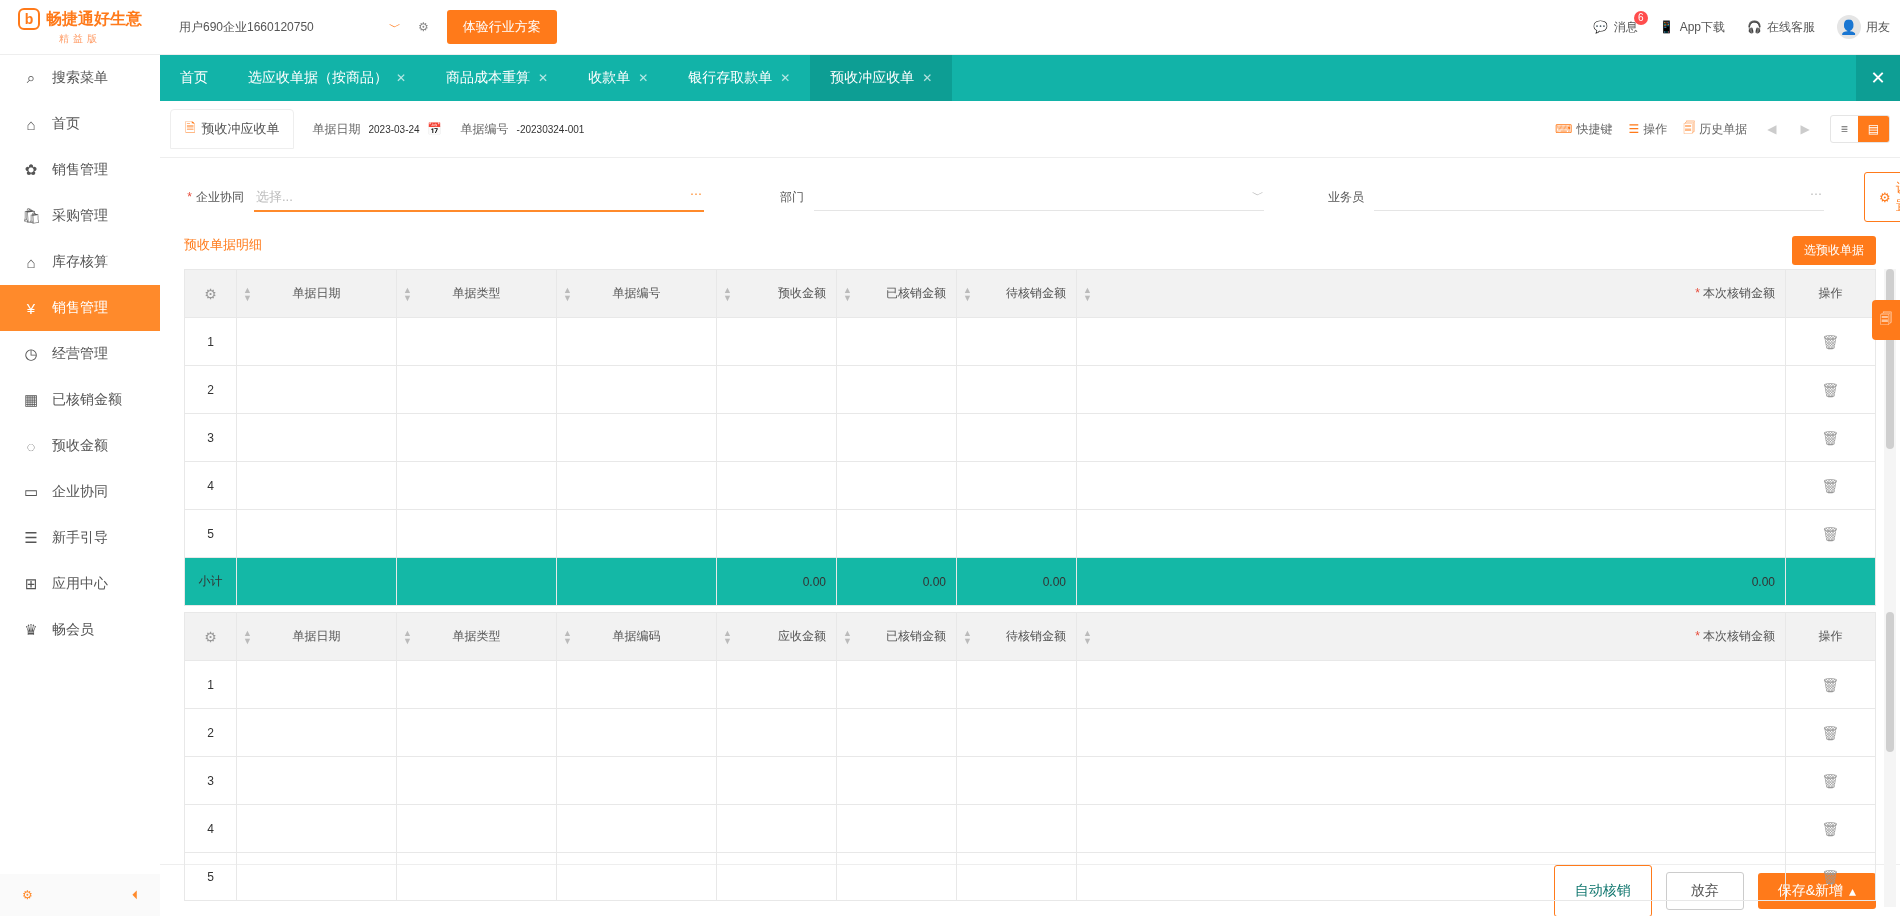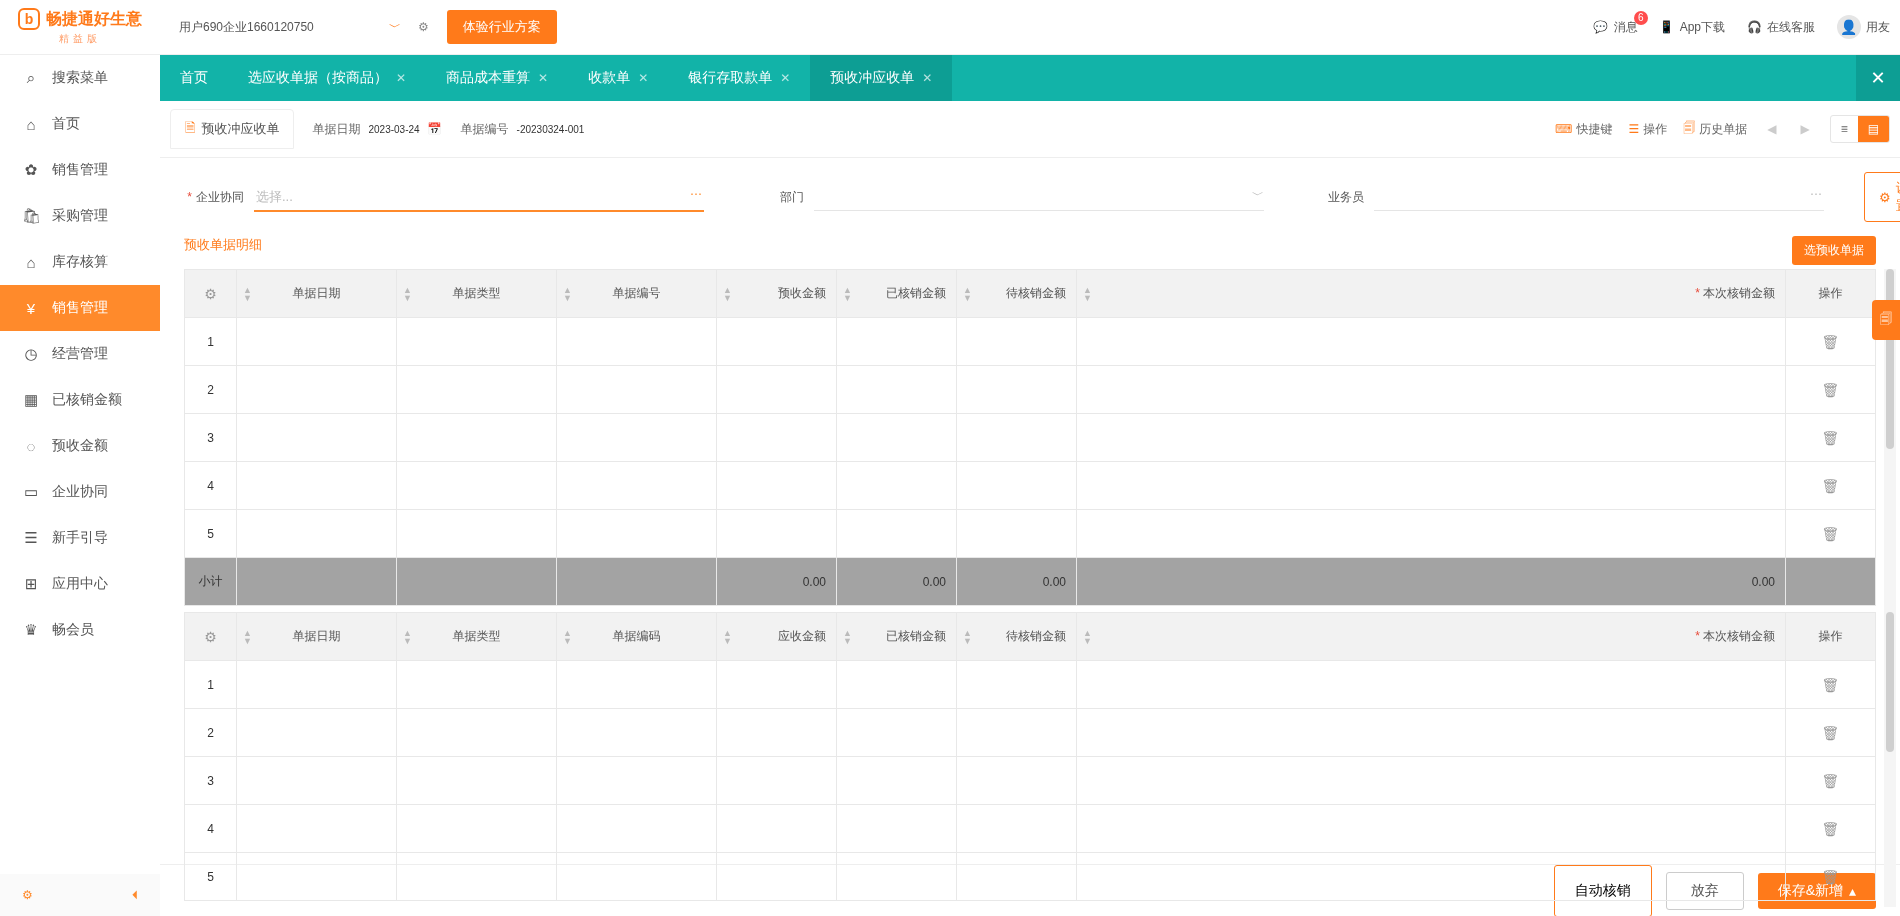--- a/index.html
+++ b/index.html
@@ -75,30 +75,30 @@
 .section-head .btn { margin-left:auto; background:#ff7a1a; color:#fff; border:none; padding:6px 12px; border-radius:3px; cursor:pointer; font-size:12px; }
 
 .tbl-wrap { padding:0 24px 6px; }
 table { width:100%; border-collapse:collapse; table-layout:fixed; }
 th, td { border:1px solid #e8e8e8; height:48px; padding:0 10px; font-size:12px; }
 th { background:#f2f2f2; color:#555; font-weight:normal; position:relative; }
 .sorter { color:#bbb; font-size:9px; line-height:8px; position:absolute; left:6px; top:50%; transform:translateY(-50%); display:flex; flex-direction:column; }
 th.r, td.r { text-align:right; }
 th.c, td.c { text-align:center; }
 th.req-col::before { content:"*"; color:#e74c3c; margin-right:3px; }
-tr.subtotal td { background:#a3a3a3; }
+tr.subtotal td { background:#14b8a6; }
 .del-ic { color:#999; cursor:pointer; font-size:14px; }
 .gear-ic { color:#999; font-size:14px; }
 .vscroll { position:absolute; right:4px; top:0; bottom:0; width:12px; background:#f5f5f5; }
 .vscroll .thumb { position:absolute; left:2px; right:2px; top:0; height:180px; background:#cfcfcf; border-radius:4px; }
 .tbl-outer { position:relative; }
 
 
 .ftr { height:52px; border-top:1px solid #eee; display:flex; align-items:center; justify-content:flex-end; gap:14px; padding:0 24px; background:#fff; }
-.btn-outline { border:1px solid #ff7a1a; color:#000000; background:#fff; padding:16px 20px; border-radius:3px; cursor:pointer; font-size:14px; }
+.btn-outline { border:1px solid #ff7a1a; color:#0f766e; background:#fff; padding:16px 20px; border-radius:3px; cursor:pointer; font-size:14px; }
 .btn-plain { border:1px solid #ccc; color:#555; background:#fff; padding:9px 24px; border-radius:3px; cursor:pointer; font-size:14px; }
 .btn-primary { border:none; background:#ff7a1a; color:#fff; padding:9px 20px; border-radius:3px; cursor:pointer; font-size:14px; display:flex; align-items:center; gap:6px; }
 .side-tag { position:fixed; right:0; top:300px; width:28px; height:40px; background:#ff7a1a; border-radius:4px 0 0 4px; display:flex; align-items:center; justify-content:center; color:#fff; }
 </style>
 </head>
 <body>
 
 <div class="app">
 
   <div class="topbar">

